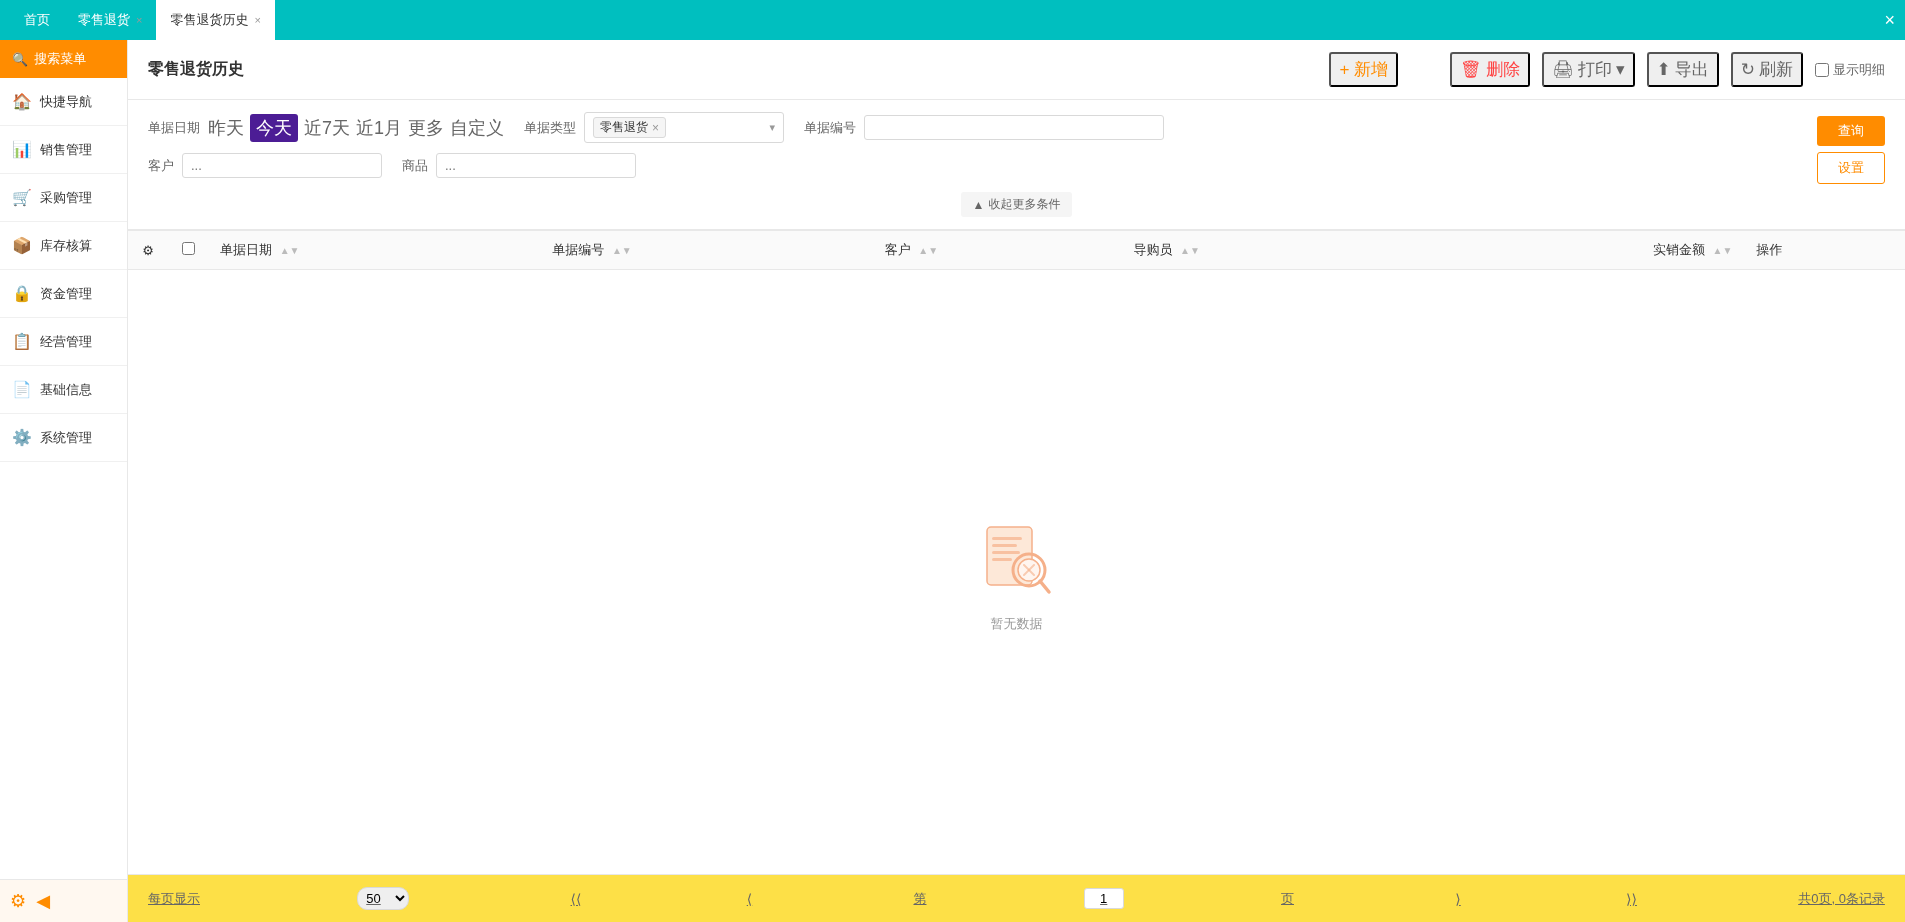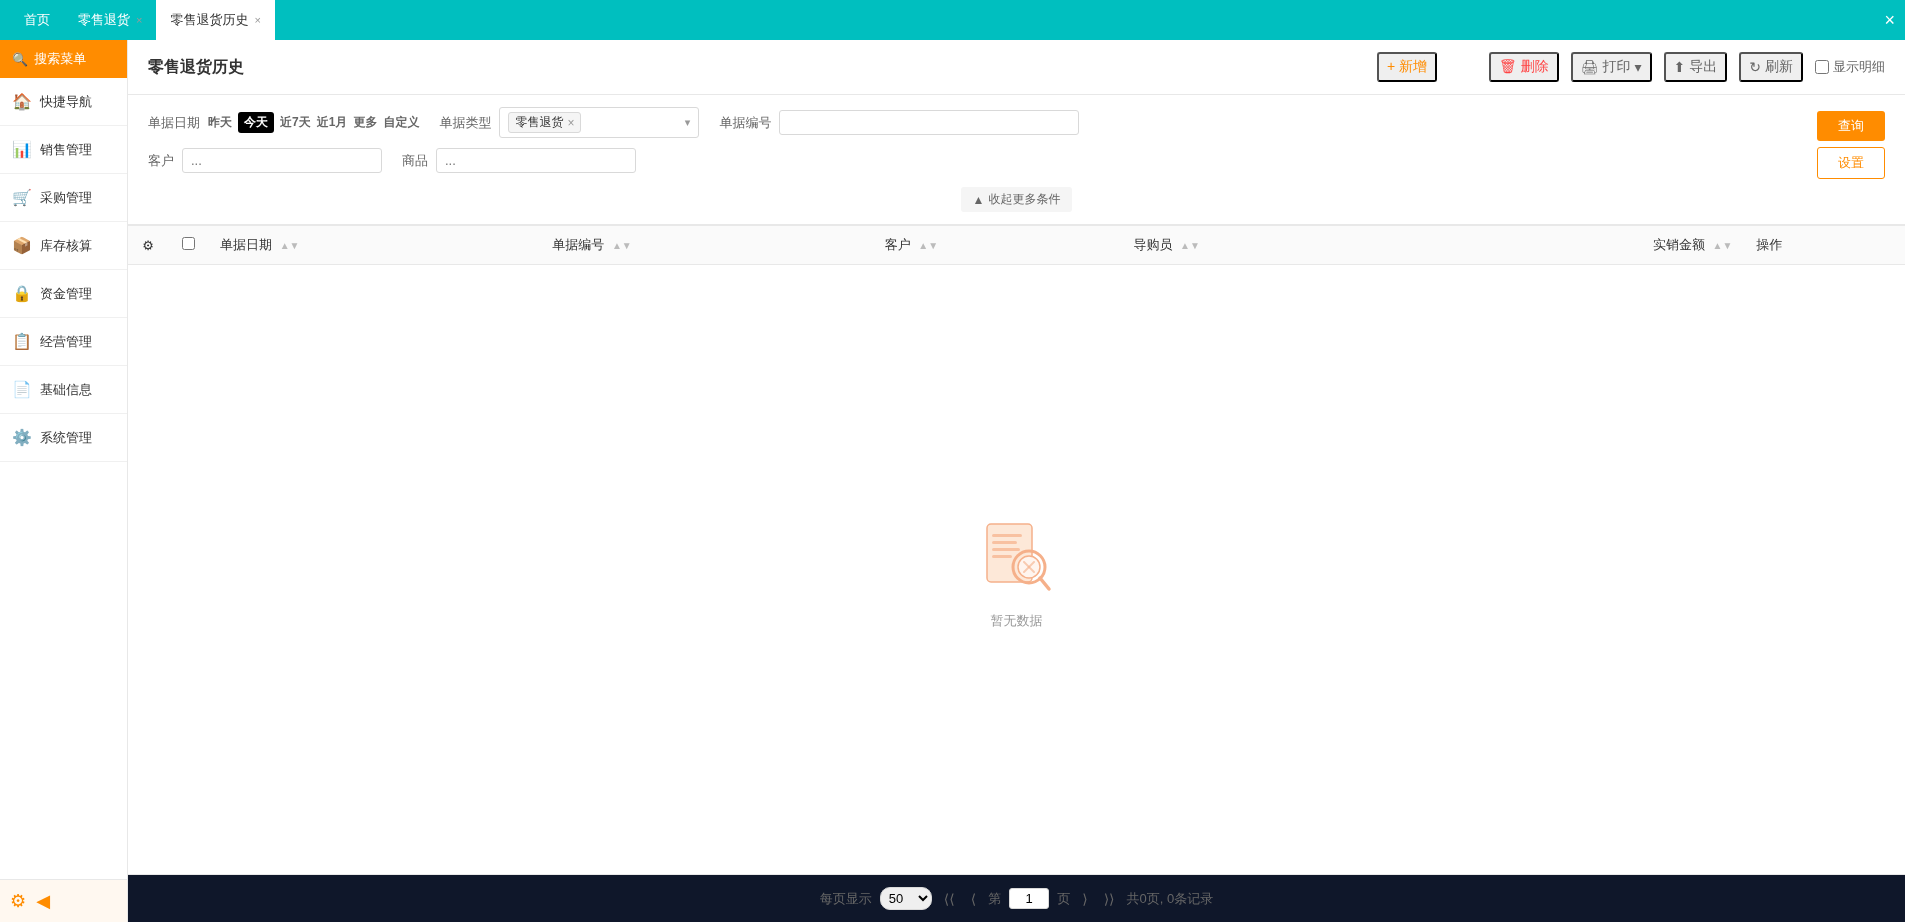--- a/index.html
+++ b/index.html
@@ -25,53 +25,53 @@
     .sidebar-bottom { margin-top: auto; display: flex; align-items: center; padding: 10px; gap: 10px; border-top: 1px solid #e8e8e8; background: #fff8f0; }
     .sidebar-bottom-icon { color: #ff8c00; font-size: 18px; cursor: pointer; }
 
     
     .content { flex: 1; display: flex; flex-direction: column; overflow: hidden; background: #f0f2f5; }
 
     
     .page-header { background: white; padding: 12px 20px; display: flex; align-items: center; justify-content: space-between; border-bottom: 1px solid #e8e8e8; flex-shrink: 0; }
     .page-title { font-size: 16px; font-weight: bold; color: #333; }
     .header-actions { display: flex; align-items: center; gap: 12px; }
-    .header-btn { display: flex; align-items: center; gap: 4px; font-size: 14px; color: #666; cursor: pointer; padding: 4px 8px; border-radius: 3px; }
+    .header-btn { display: flex; align-items: center; gap: 4px; font-size: 17px; color: #666; cursor: pointer; padding: 4px 8px; border-radius: 3px; }
     .header-btn.orange { color: #ff8c00; }
     .header-btn.red { color: #f44; margin-left: 40px; }
     .show-detail-label { font-size: 13px; color: #666; display: flex; align-items: center; gap: 4px; }
     .show-detail-checkbox { width: 14px; height: 14px; }
 
     
     .filter-area { background: white; padding: 12px 20px; flex-shrink: 0; border-bottom: 1px solid #e8e8e8; margin: 0; }
     .filter-row { display: flex; align-items: center; gap: 20px; margin-bottom: 10px; flex-wrap: wrap; }
     .filter-item { display: flex; align-items: center; gap: 8px; }
     .filter-label { color: #666; font-size: 13px; white-space: nowrap; }
     .date-shortcuts { display: flex; align-items: center; gap: 6px; }
-    .date-shortcut { font-size: 12px; color: #666; cursor: pointer; font-weight: bold; }
-    .date-shortcut.active { background: #000000; color: white; padding: 2px 6px; border-radius: 3px; }
+    .date-shortcut { font-size: 18px; color: #666; cursor: pointer; }
+    .date-shortcut.active { background: #4c1d95; color: white; padding: 2px 6px; border-radius: 3px; }
     .date-range { font-size: 12px; color: #999; margin-top: 2px; }
     .filter-select { display: flex; align-items: center; border: 1px solid #d9d9d9; border-radius: 3px; padding: 4px 8px; background: white; min-width: 200px; cursor: pointer; font-size: 13px; }
     .filter-select .tag { background: #f5f5f5; border: 1px solid #d9d9d9; padding: 1px 6px; border-radius: 3px; font-size: 12px; display: flex; align-items: center; gap: 4px; }
     .filter-select .tag-close { cursor: pointer; color: #999; }
     .filter-select .arrow { margin-left: auto; color: #999; font-size: 11px; }
     .filter-input { border: 1px solid #d9d9d9; border-radius: 3px; padding: 4px 8px; font-size: 13px; width: 200px; color: #999; }
     .filter-input-wide { border: 1px solid #d9d9d9; border-radius: 3px; padding: 4px 8px; font-size: 13px; width: 300px; }
     .collapse-btn { display: flex; align-items: center; gap: 4px; font-size: 12px; color: #666; cursor: pointer; padding: 4px 12px; border-radius: 3px; background: #f5f5f5; margin: 0 auto; }
 
     
     .table-container { flex: 1; background: white; margin: 0; overflow: hidden; display: flex; flex-direction: column; }
     table { width: 100%; border-collapse: collapse; font-size: 13px; }
     thead th { background: #fafafa; border-bottom: 1px solid #e8e8e8; border-top: 1px solid #e8e8e8; padding: 10px 12px; text-align: left; color: #333; font-weight: normal; white-space: nowrap; }
     thead th .sort-arrows { font-size: 10px; color: #bbb; display: inline-flex; flex-direction: column; margin-left: 4px; line-height: 1; }
     .checkbox-col { width: 40px; text-align: center; }
     .empty-text { color: #999; font-size: 13px; }
 
     
-    .pagination { display: flex; align-items: center; justify-content: center; padding: 12px 20px; border-top: 1px solid #e8e8e8; background: #0f172a; gap: 8px; font-size: 13px; color: #666; flex-shrink: 0; }
+    .pagination { display: flex; align-items: center; justify-content: space-between; padding: 12px 20px; border-top: 1px solid #e8e8e8; background: #fde047; gap: 8px; font-size: 13px; color: #666; flex-shrink: 0; text-decoration: underline; }
     .pagination-select { border: 1px solid #d9d9d9; border-radius: 10px; padding: 2px 4px; font-size: 13px; }
     .pagination-btn { color: #666; cursor: pointer; padding: 2px 4px; border: none; background: none; font-size: 14px; }
     .pagination-btn:disabled { color: #ccc; }
     .page-input { border: 1px solid #d9d9d9; border-radius: 3px; width: 40px; text-align: center; padding: 2px 4px; font-size: 13px; }
 
     
     .query-btn { background: #ff8c00; color: white; border: none; border-radius: 3px; padding: 6px 20px; font-size: 13px; cursor: pointer; }
     .settings-btn { background: white; color: #ff8c00; border: 1px solid #ff8c00; border-radius: 3px; padding: 6px 20px; font-size: 13px; cursor: pointer; }
 
     .empty-wrapper { flex: 1; display: flex; flex-direction: column; align-items: center; justify-content: center; }

